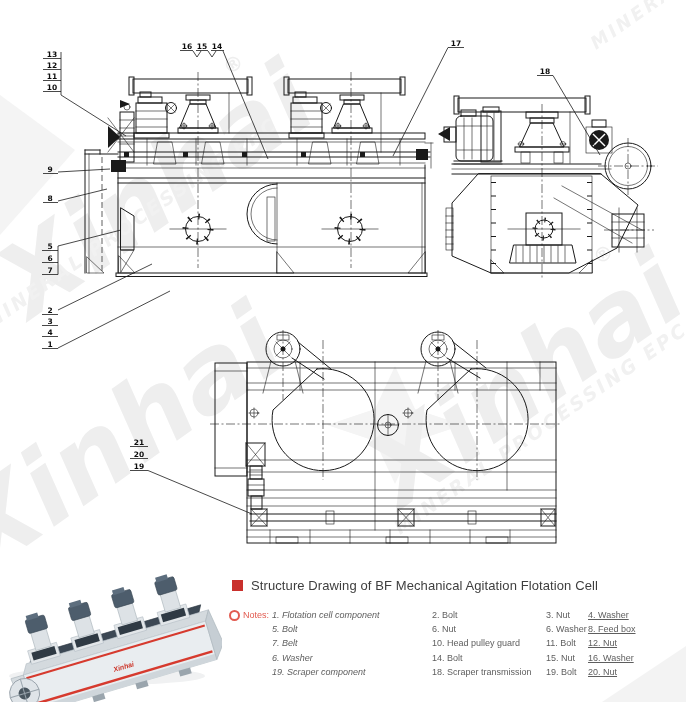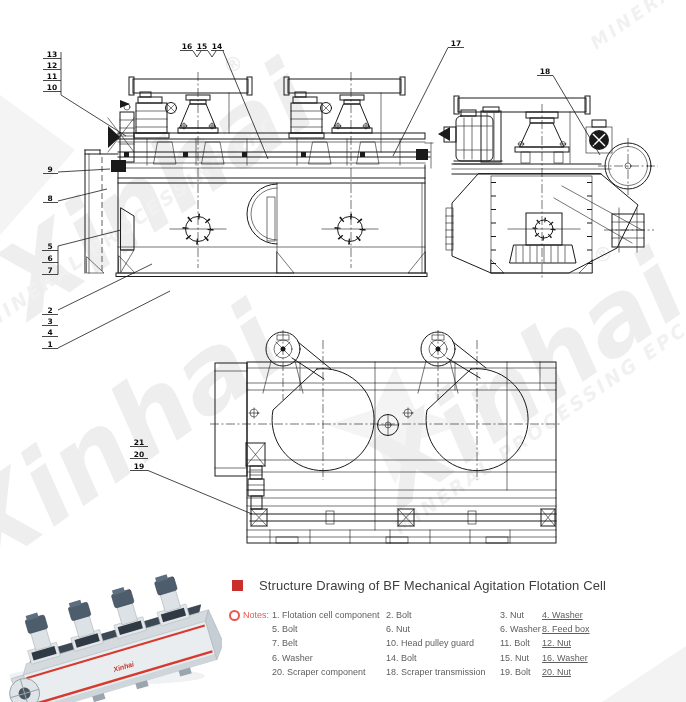--- a/index.html
+++ b/index.html
@@ -15,29 +15,29 @@
   .d{stroke:#1a1a1a;fill:none;stroke-width:0.6;stroke-dasharray:9 2.5 2 2.5}
   .dl{stroke:#1a1a1a;fill:none;stroke-width:0.7;stroke-dasharray:6 3}
   .ldr{stroke:#1a1a1a;fill:none;stroke-width:0.8}
   .num{font:bold 7.5px "DejaVu Sans",sans-serif;fill:#0d0d0d}
   .tick{stroke:#1a1a1a;fill:none}
   
   .wm{fill:#eeeeee;font-weight:bold;font-style:italic;font-family:"DejaVu Sans",sans-serif}
   .wmt{fill:#f1f1f1;font-weight:bold;font-style:italic;letter-spacing:3px;font-family:"DejaVu Sans",sans-serif}
   .wmshape{fill:#f4f4f4}
   
-  .caption{position:absolute;left:232px;top:578px;display:flex;align-items:center;gap:16px;}
+  .caption{position:absolute;left:232px;top:578px;display:flex;align-items:center;gap:8px;}
   .caption-square{width:11px;height:11px;background:#c9302c;flex:none;}
   .caption-title{font-size:13px;color:#3e3e3e;letter-spacing:0.1px;}
   .notes{position:absolute;left:229px;top:608px;font-size:9px;color:#5e5e5e;}
   .note-row{display:flex;height:14.2px;align-items:center;white-space:nowrap;}
   .nc0{width:43px;flex:none;color:#e25b50;display:flex;align-items:center;gap:3px;}
   .notes-ring{display:inline-block;width:7px;height:7px;border:2px solid #e25b50;border-radius:50%;flex:none;}
-  .nc1{width:114px;flex:none;}
-  .nc2{width:114px;flex:none;}
+  .nc1{width:114px;flex:none;font-style:italic;}
+  .nc2{width:114px;flex:none;margin-left:46px;}
   .nc3{width:42px;flex:none;}
   .nc4{flex:none;text-decoration:underline;}
   .corner-swoosh{
     position:absolute;right:0;bottom:0;width:84px;height:56px;background:#f3f3f3;
     clip-path:polygon(100% 0,0 100%,100% 100%);
   }
 </style>
 </head>
 <body>
 
@@ -601,20 +601,20 @@
   </div>
   <div class="note-row">
     <span class="nc0"></span>
     <span class="nc1">6. Washer</span>
     <span class="nc2">14. Bolt</span>
     <span class="nc3">15. Nut</span>
     <span class="nc4">16. Washer</span>
   </div>
   <div class="note-row">
     <span class="nc0"></span>
-    <span class="nc1">20. Scraper component</span>
+    <span class="nc1">19. Scraper component</span>
     <span class="nc2">18. Scraper transmission</span>
     <span class="nc3">19. Bolt</span>
     <span class="nc4">20. Nut</span>
   </div>
 </div>
 
 <div class="corner-swoosh"></div>
 
 </body></html>

